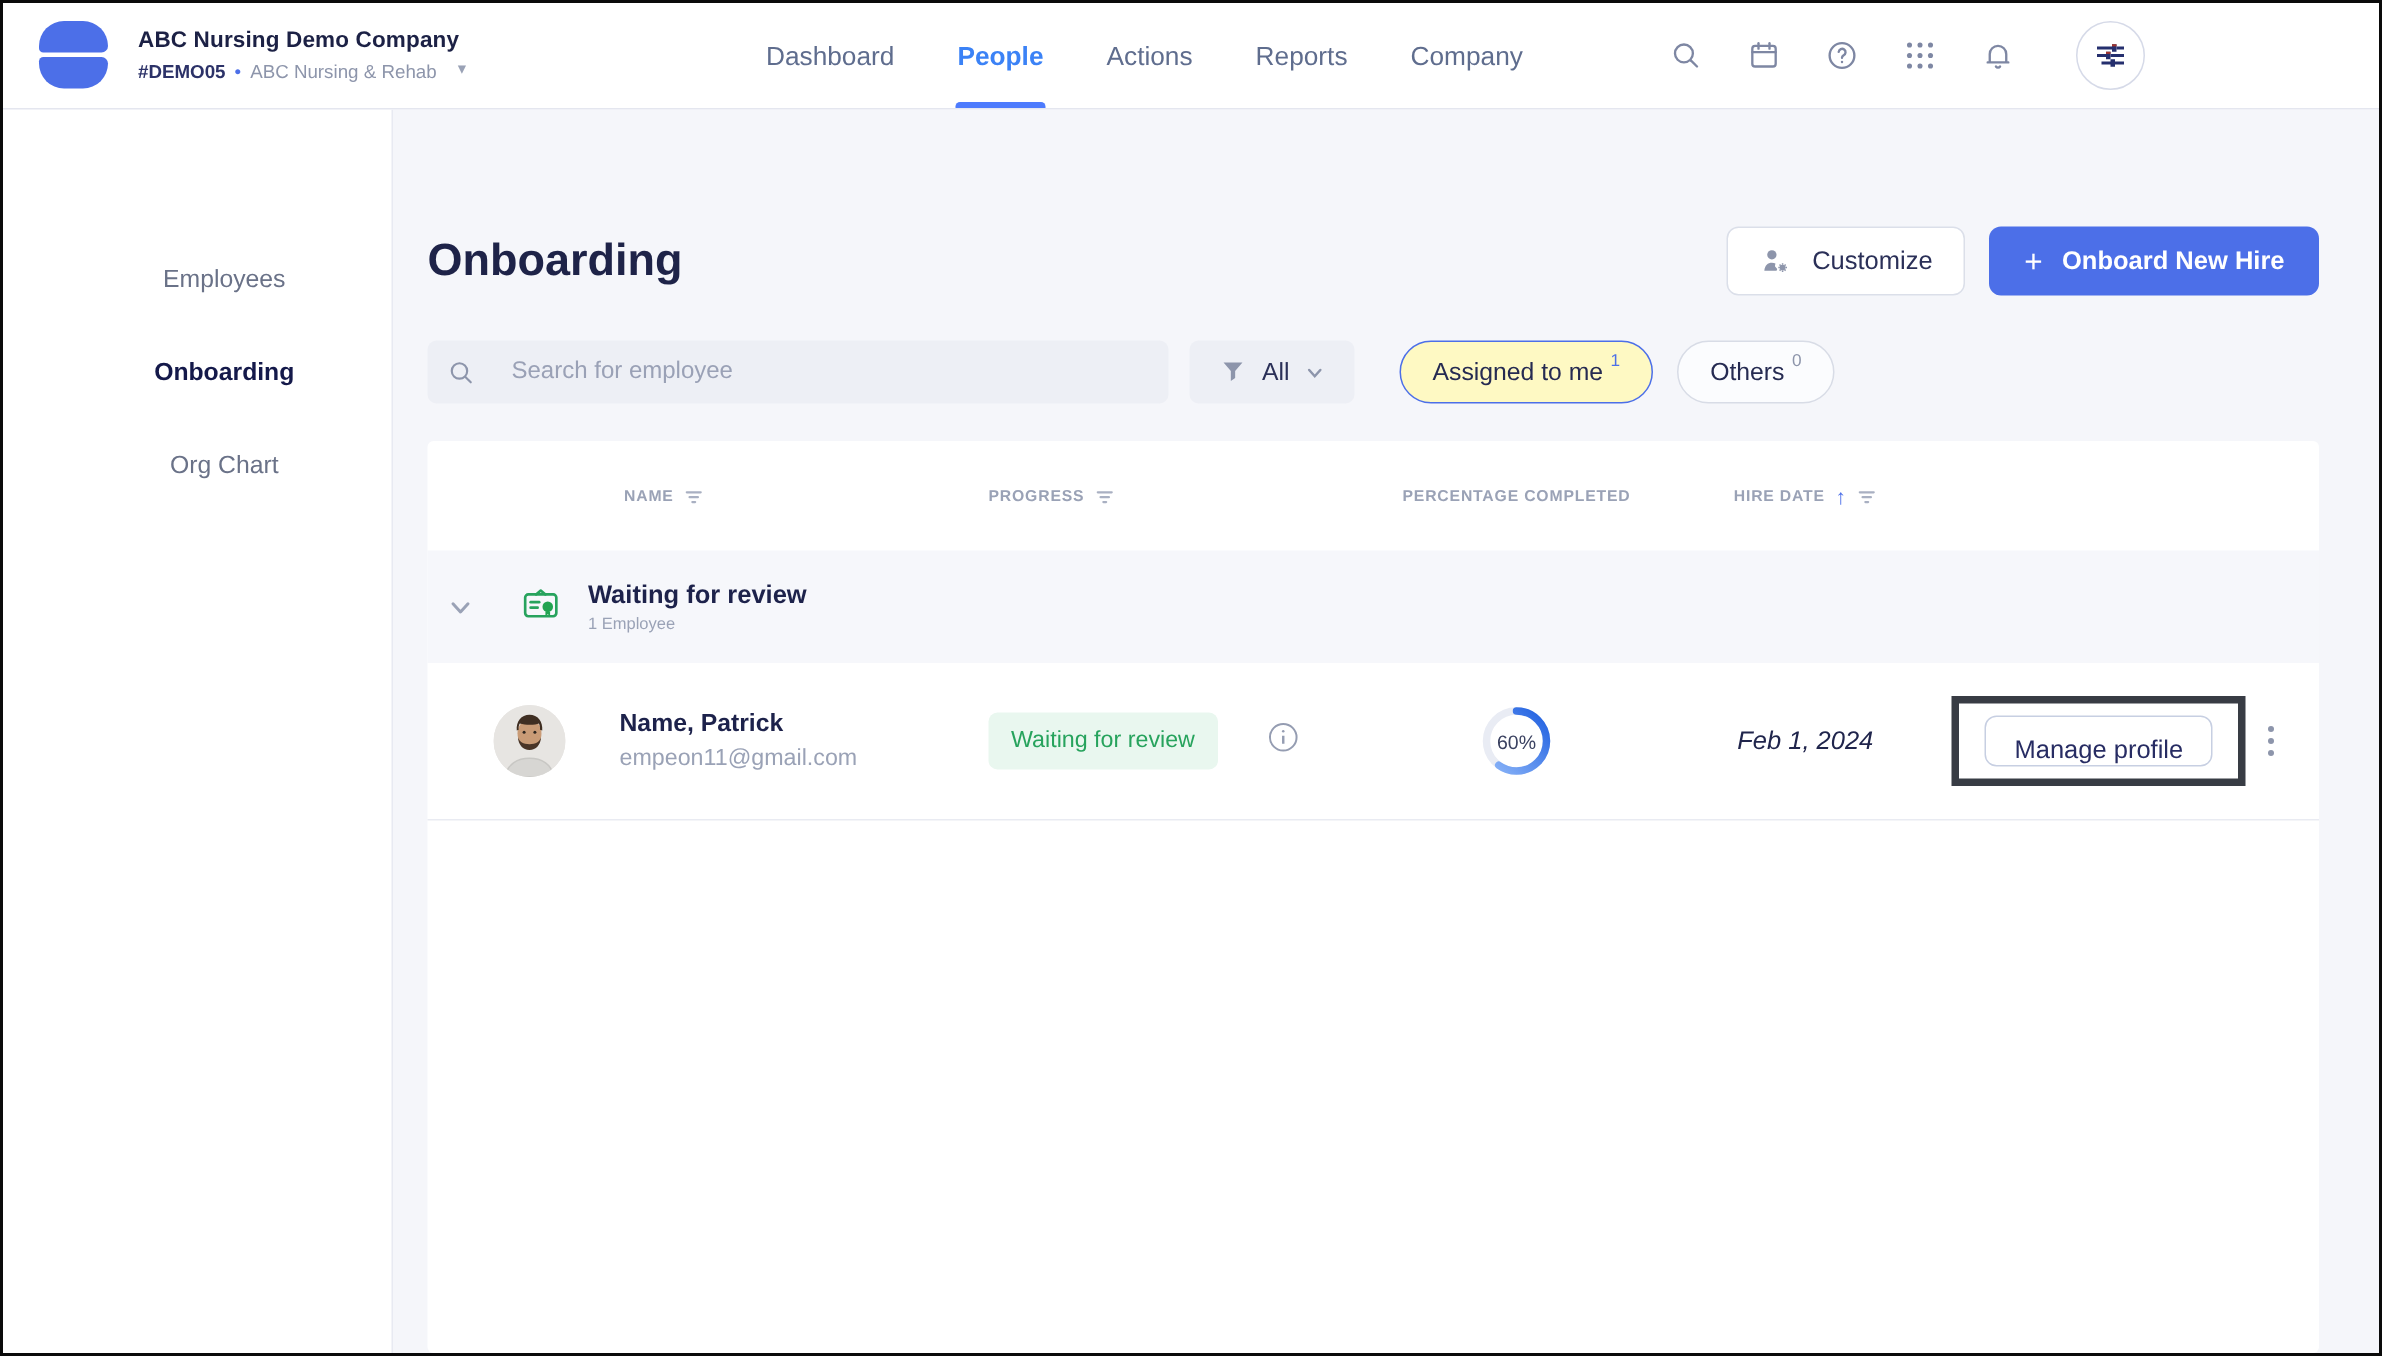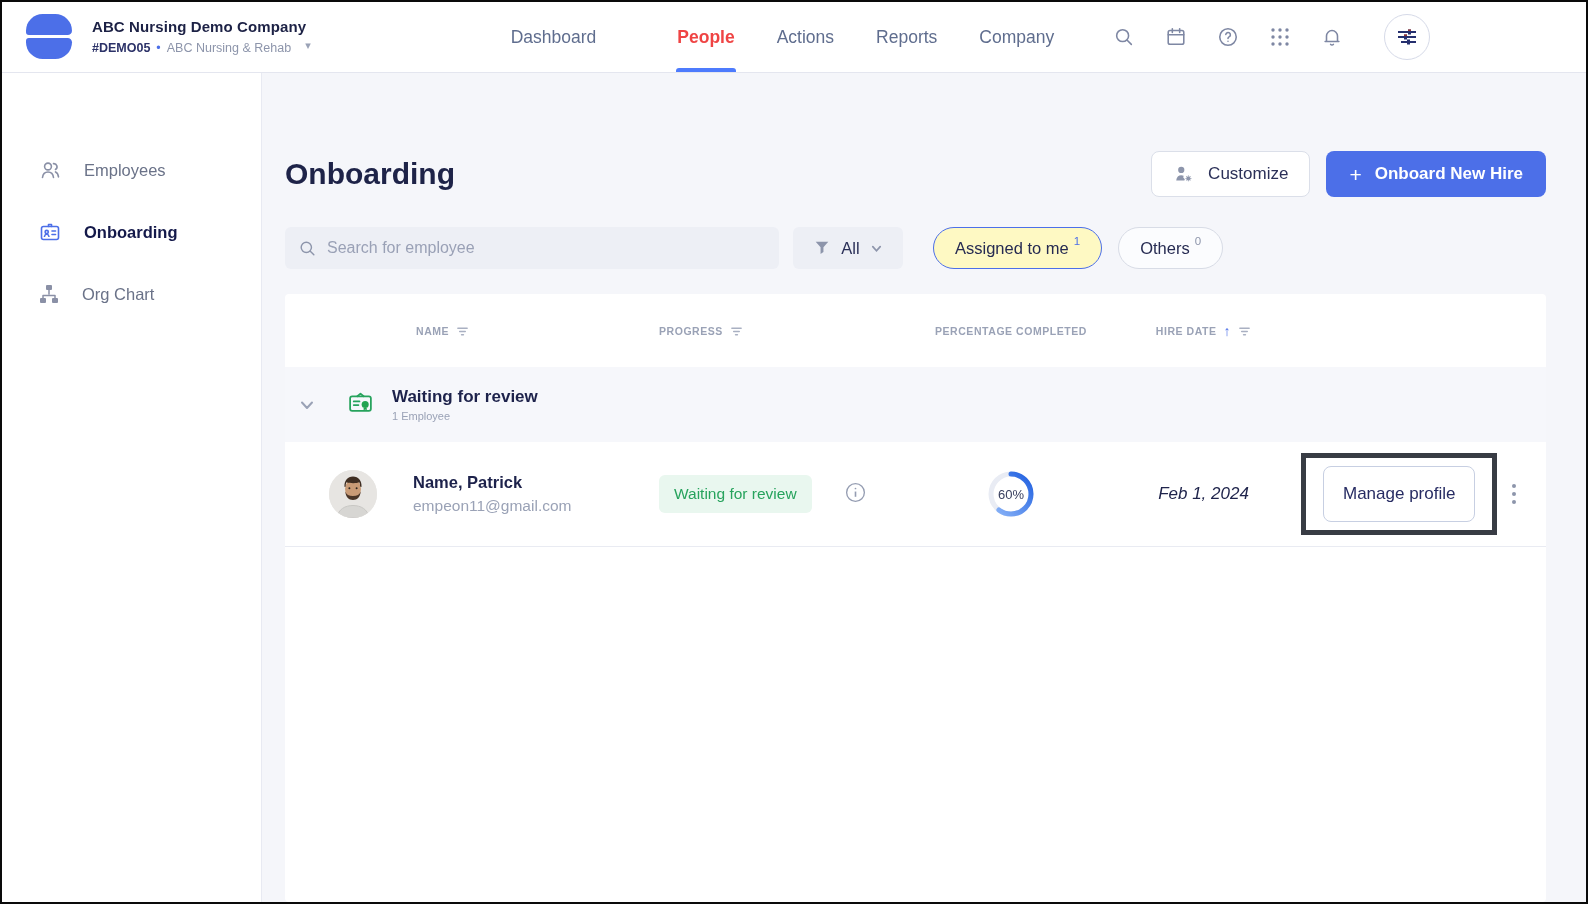--- a/index.html
+++ b/index.html
@@ -18,37 +18,37 @@
   .company { margin-left:20px; cursor:pointer; }
   .company-name { font-size:15px; font-weight:800; color:#1c2145; letter-spacing:.1px; }
   .company-sub { margin-top:4px; font-size:12.5px; color:#8d95ab; display:flex; gap:6px; align-items:center;}
   .company-code { color:#2c3268; font-weight:700; }
   .company-dot { color:var(--accent,#4c6fe8); }
   .company-caret { color:#9aa2b6; font-size:11px; margin-left:8px; align-self:flex-end; padding-bottom:4px;}
 
   .nav { display:flex; gap:42px; margin-left:200px; height:70px; }
   .nav-tab { font-size:17.5px; color:#5f6d8e; cursor:pointer; position:relative;
              height:100%; display:flex; align-items:center; white-space:nowrap; }
-  .nav-tab.active { color:#ef4444; font-weight:700;margin-left:39px; }
+  .nav-tab.active { color:#3b82f6; font-weight:700; }
   .nav-tab.active::after { content:""; position:absolute; left:-1px; right:-1px; bottom:0;
              height:4px; background:var(--nav_underline,#4d7bfd); border-radius:3px 3px 0 0; }
 
   .top-icons { margin-left:auto; margin-right:156px; display:flex; align-items:center; gap:28px; }
   .tbtn { width:24px; height:24px; display:flex; align-items:center; justify-content:center; cursor:pointer; }
   .tbtn svg { stroke:#7e87a3; fill:none; stroke-width:1.7; stroke-linecap:round; stroke-linejoin:round; }
   .grid-dots svg { fill:#7e87a3; stroke:none; }
   .avatar-btn { width:46px; height:46px; border:1px solid #d6dae8; border-radius:50%;
                 display:flex; align-items:center; justify-content:center; margin-left:12px;
                 cursor:pointer; background:#fff; }
 
   
   .main { flex:1; display:flex; min-height:0; }
   .sidebar { flex:0 0 260px; background:#fff; border-right:1px solid #e8eaf2; padding-top:82px; }
   .side-item { display:flex; align-items:center; gap:22px; padding-left:36px; height:30px;
-               margin-bottom:32px; color:#6a7288; font-size:16.5px; cursor:pointer; }
+               margin-bottom:32px; color:#6a7288; font-size:16.5px; cursor:pointer;flex-direction:column; }
   .side-item svg { stroke:#8a90a6; fill:none; stroke-width:1.6; stroke-linecap:round; stroke-linejoin:round;}
   .side-item.active { color:#14194a; font-weight:700; }
   .side-item.active svg { stroke:var(--accent,#4c6fe8); }
   .orgchart svg { fill:#8a90a6; stroke:none; }
 
   .content { flex:1; background:#f5f6fa; padding:0 40px 0 23px; display:flex;
              flex-direction:column; min-width:0; }
 
   .title-row { margin-top:78px; display:flex; align-items:center; flex:0 0 46px; }
   .page-title { font-size:30px; font-weight:600; color:#1e2348; }
@@ -56,21 +56,21 @@
   .btn { height:46px; border-radius:8px; display:flex; align-items:center; cursor:pointer; }
   .btn-customize { padding:0 21px; background:#fff; border:1px solid #dbdfe9; gap:13px;
                    font-size:17px; color:#2b3058; }
   .btn-customize svg { fill:#8d95ab; }
   .btn-primary { padding:0 23px; background:var(--accent,#4c6fe8); border:none; gap:13px;
                  color:#fff; font-size:17px; font-weight:600; }
   .btn-plus { font-size:21px; font-weight:400; line-height:1; }
 
   .filter-row { margin-top:30px; display:flex; align-items:center; flex:0 0 42px; }
   .search-box { width:494px; height:42px; background:#edeff5; border-radius:6px;
-                display:flex; align-items:center; padding:0 13px; gap:10px; }
+                display:flex; align-items:center; padding:0 13px; gap:24px; }
   .search-box svg { stroke:#8d95ab; fill:none; stroke-width:1.8; stroke-linecap:round; }
   .search-box input { border:none; outline:none; background:transparent; flex:1;
                 font-size:16px; color:#3a4160; font-family:inherit; }
   .search-box input::placeholder { color:#9aa1b6; }
   .all-btn { margin-left:14px; width:110px; height:42px; background:#edeff5; border-radius:6px;
              display:flex; align-items:center; justify-content:center; gap:10px;
              font-size:16.5px; color:#2b3058; cursor:pointer; }
   .all-btn .funnel { fill:#8d95ab; }
   .all-btn .chev { stroke:#8d95ab; fill:none; stroke-width:1.8; stroke-linecap:round; }
   .pill { height:42px; border-radius:21px; display:flex; align-items:flex-start; padding:0 21px;
@@ -111,21 +111,21 @@
   .status-badge { background:var(--green_bg,#e9f7ef); color:var(--green,#27a35d);
                   font-size:15.5px; padding:10px 15px; border-radius:6px; white-space:nowrap; }
   .info-ic svg { stroke:#959db2; fill:none; stroke-width:1.4; }
   .cell-center { display:flex; justify-content:center; }
   .ring-wrap { position:relative; width:50px; height:50px; }
   .ring-label { position:absolute; inset:0; display:flex; align-items:center; justify-content:center;
                 font-size:13px; color:#3a4160; }
   .cell-hire { text-align:center; font-size:17px; color:#20254c;font-style:italic; }
   .cell-action { display:flex; align-items:center; justify-content:space-between; padding-right:26px; }
   .highlight-box { border:5px solid #383c44; padding:8px 17px; margin-left:5px; }
-  .manage-btn { height:56px; padding:12px 19px; background:#fff; border:1px solid #c7cfe2;
+  .manage-btn { height:34px; padding:12px 19px; background:#fff; border:1px solid #c7cfe2;
                 border-radius:8px; font-size:17px; color:#272c63; cursor:pointer;
                 font-family:inherit; }
   .kebab { display:flex; flex-direction:column; gap:4px; cursor:pointer; padding:4px; }
   .kebab i { width:4px; height:4px; border-radius:50%; background:#8d95ab; }
 </style>
 </head>
 <body>
 
 <div class="frame">
 

